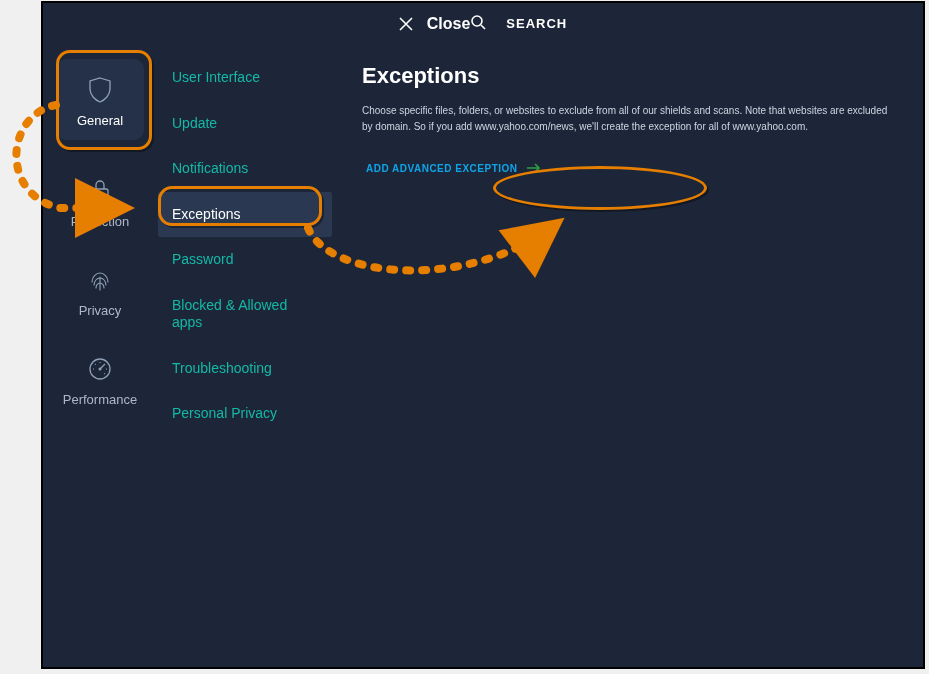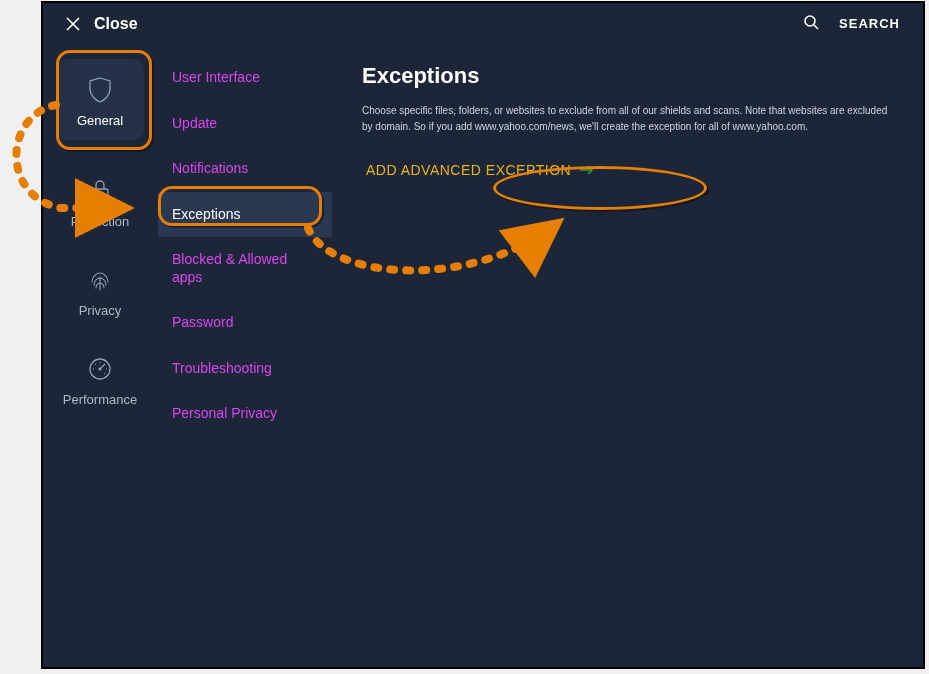--- a/index.html
+++ b/index.html
@@ -16,21 +16,21 @@
       width: 882px; height: 666px;
       background: #1c2638;
       outline: 2px solid #000;
       outline-offset: -1px;
       display: flex;
       flex-direction: column;
     }
     .topbar {
       display: flex;
       align-items: center;
-      justify-content: space-between;
+      justify-content: center;
       padding: 12px 24px 8px 24px;
       color: #fff;
     }
     .close-group {
       display: flex;
       align-items: center;
       gap: 14px;
       font-size: 16px;
       font-weight: 700;
       cursor: pointer;
@@ -76,21 +76,21 @@
     }
     .cat-icon { width: 30px; height: 30px; display:flex; align-items:center; justify-content:center; }
     .sub-col {
       width: 174px;
       padding-top: 14px;
       display:flex;
       flex-direction:column;
     }
     .sub-item {
       padding: 14px 14px;
-      color: #d946ef;
+      color: #14b8a6;
       font-size: 14px;
       cursor: pointer;
       line-height: 1.25;
     }
     .sub-item.selected {
       background: #2a3852;
       color: #fff;
       border-radius: 2px;
     }
     .content {
@@ -116,23 +116,23 @@
       color: #fff;
       font-weight: 800;
       font-size: 12.5px;
       letter-spacing: 0.5px;
       padding: 10px 18px;
       border: none;
       cursor: pointer;
     }
     .btn-ghost {
       background: transparent;
-      color: #eab308;
-      font-weight: 400;
-      font-size: 14px;
+      color: #0ea5e9;
+      font-weight: 700;
+      font-size: 10px;
       letter-spacing: 0.5px;
       padding: 10px 4px;
       border: none;
       cursor: pointer;
       display:flex;
       align-items:center;
       gap: 8px;
     }
     .arrow-ico { color: #2f9e41; display:inline-flex; }
     
@@ -216,22 +216,22 @@
         <span>Performance</span>
       </div>
 
     </div>
 
     <div class="sub-col">
       <div class="sub-item">User Interface</div>
       <div class="sub-item">Update</div>
       <div class="sub-item">Notifications</div>
       <div class="sub-item selected">Exceptions</div>
+      <div class="sub-item">Password</div>
       <div class="sub-item">Blocked &amp; Allowed apps</div>
-      <div class="sub-item">Password</div>
       <div class="sub-item">Troubleshooting</div>
       <div class="sub-item">Personal Privacy</div>
     </div>
 
     <div class="content">
       <h1>Exceptions</h1>
       <p class="desc">Choose specific files, folders, or websites to exclude from all of our shields and scans. Note that websites are excluded by domain. So if you add www.yahoo.com/news, we'll create the exception for all of www.yahoo.com.</p>
       <div class="btn-row">
         <button class="btn-ghost">
           <span>ADD ADVANCED EXCEPTION</span>

